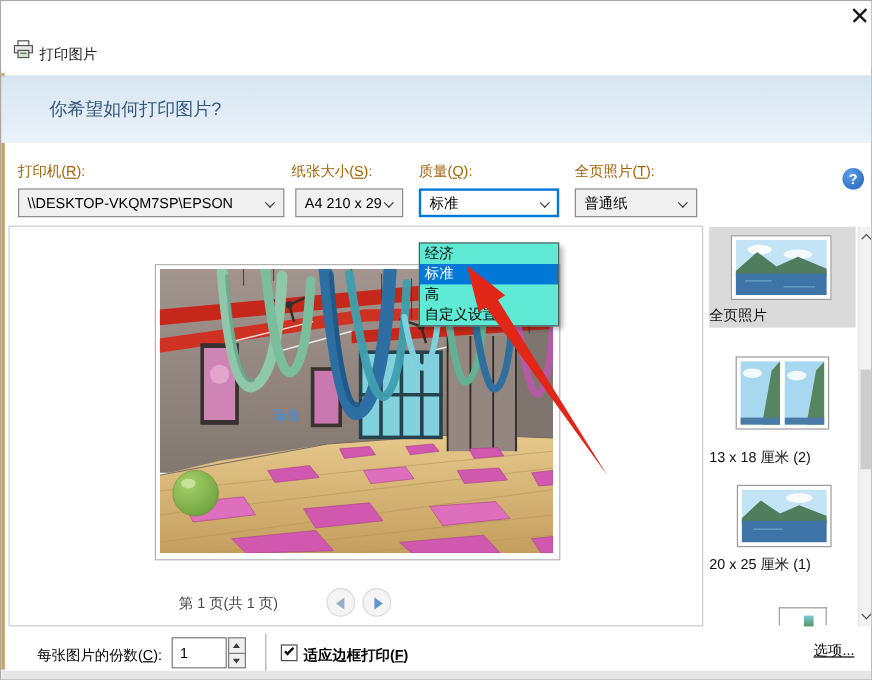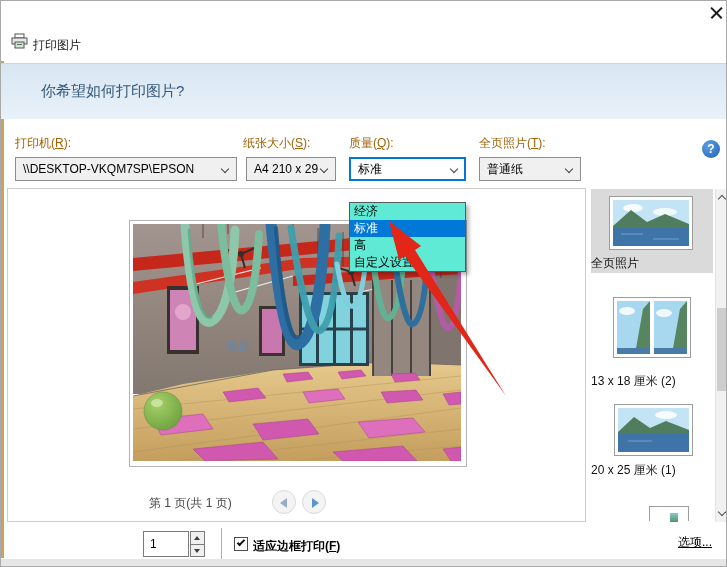--- a/index.html
+++ b/index.html
@@ -326,20 +326,21 @@
     <div class="row sel">标准</div>
     <div class="row">高</div>
     <div class="row">自定义设置</div>
   </div>
 
   <svg class="abs arrow-ov" viewBox="0 0 145 195">
     <polygon points="18,10 50,35 44,39 135,185 34,45 28,49" fill="#e22718"></polygon>
   </svg>
 
   <div class="abs foot-div"></div>
+  <div class="abs foot-lbl" style="left:30px;"><span>每张图片的份数(</span><u>C</u><span>):</span></div>
   <input class="abs copies" value="1" style="">
   <div class="abs spin">
     <div class="half">
         <span class="tri u"></span>
       </div>
     <div class="half b">
         <span class="tri d"></span>
       </div>
   </div>
   <div class="abs chk">

